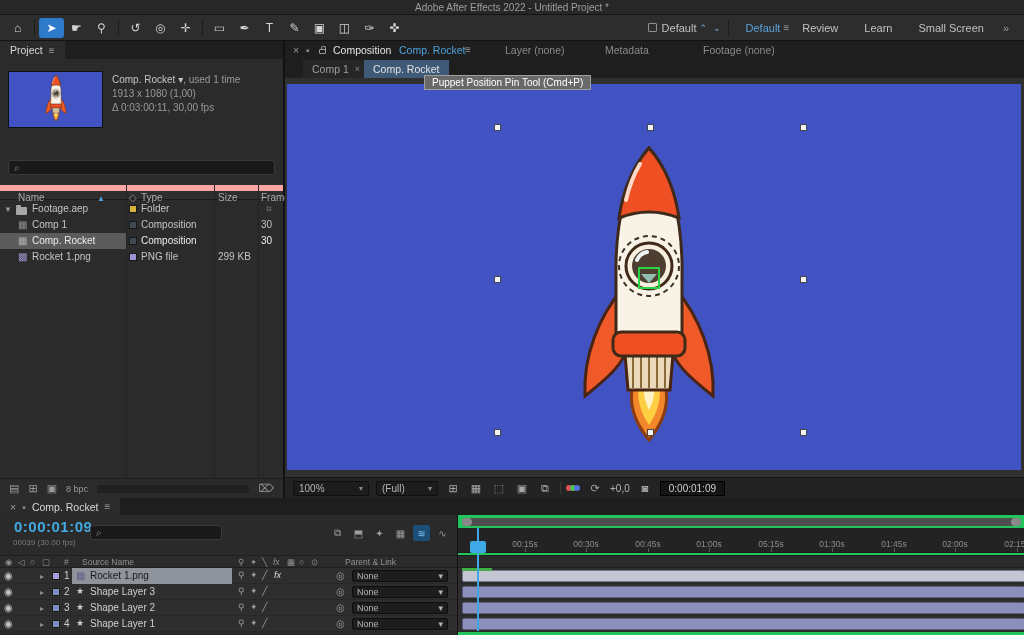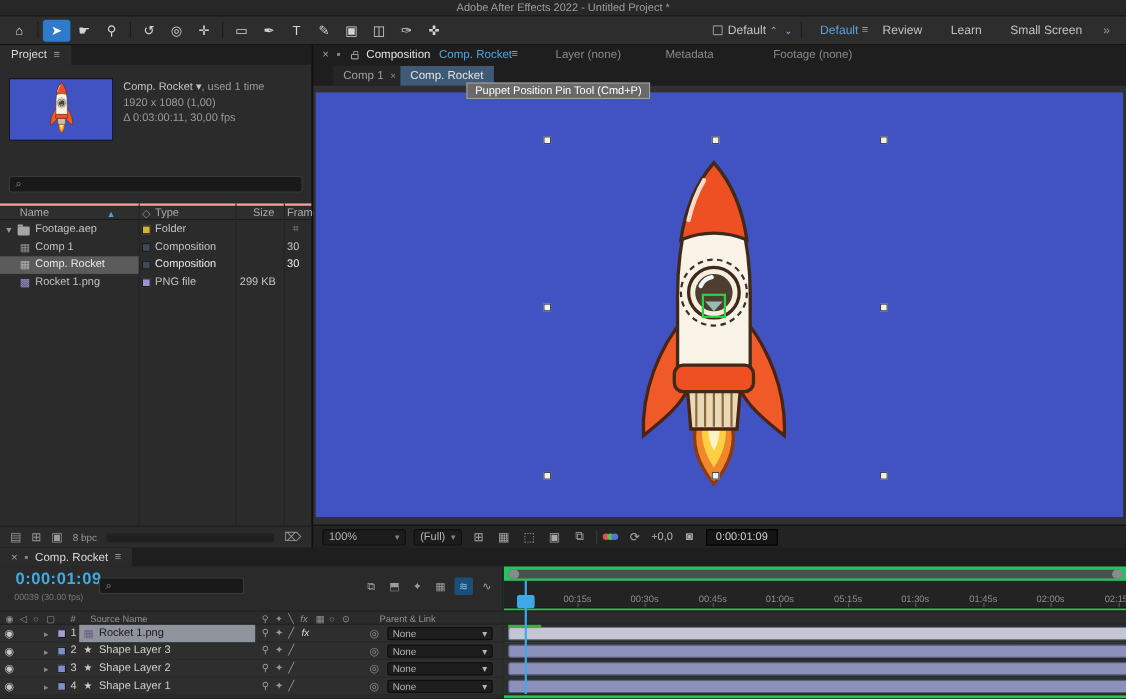--- a/index.html
+++ b/index.html
@@ -25,21 +25,21 @@
 .proj{position:absolute;left:0;top:0;bottom:0;width:283px;background:#2b2b2b}
 .comp{position:absolute;left:285px;top:0;bottom:0;right:0;background:#2b2b2b}
 .tabstrip{position:absolute;left:0;right:0;top:0;height:18px;background:#1e1e1e;display:flex;align-items:stretch;font-size:10.5px}
 .ptab{display:flex;align-items:center;gap:6px;padding:0 10px;background:#2b2b2b;color:#d8d8d8}
 
 .thumb{position:absolute;left:8px;top:30px;width:95px;height:57px;background:#4152c2;border:1px solid #101010;display:flex;align-items:center;justify-content:center}
 .pinfo{position:absolute;left:112px;top:32px;font-size:10px;color:#c4c4c4;line-height:14px;white-space:nowrap}
 .pinfo .dim{color:#9a9a9a}
 .search{position:absolute;background:#191919;border:1px solid #3a3a3a;border-radius:3px;color:#8a8a8a;font-size:10px;display:flex;align-items:center;padding:0 5px;gap:4px}
 .proj .search{left:8px;top:119px;width:267px;height:15px}
-.thead{position:absolute;left:0;right:0;top:144px;height:15px;background:#2e2e2e;border-top:2px solid #fca5a5;border-bottom:1px solid #1b1b1b;font-size:10px;color:#ababab}
+.thead{position:absolute;left:0;right:0;top:144px;height:15px;background:#2e2e2e;border-top:6px solid #fca5a5;border-bottom:1px solid #1b1b1b;font-size:10px;color:#ababab}
 .thead span{position:absolute;top:1px;white-space:nowrap}
 .colsep{position:absolute;top:144px;bottom:20px;width:1px;background:#232323}
 .prow{position:absolute;left:0;right:0;height:16px;font-size:10px;color:#c4c4c4}
 .prow .cell{position:absolute;top:2px;white-space:nowrap}
 .sw{position:absolute;top:4px;width:8px;height:8px;border:1px solid #191919}
 .sw-folder{background:#d8b33c}.sw-comp{background:#3f4a55}.sw-png{background:#9d93d2}
 .sel-name{position:absolute;left:0;width:126px;top:0;height:16px;background:#5b5b5b}
 .folder{position:relative;width:11px;height:8px;background:#a6a6a6;border-radius:1px;display:inline-block}
 .folder:before{content:"";position:absolute;left:0;top:-2px;width:5px;height:2px;background:#a6a6a6;border-radius:1px 1px 0 0}
 .pfooter{position:absolute;left:0;right:0;bottom:0;height:20px;background:#2b2b2b;border-top:1px solid #1c1c1c;display:flex;align-items:center;gap:9px;padding:0 9px;color:#9a9a9a;font-size:11px}
@@ -173,34 +173,34 @@
         </div>
       </div>
 
       <div class="thumb">
         <svg width="32" height="52">
             <use href="#rocket"></use>
           </svg>
       </div>
       <div class="pinfo">
         <div><span>Comp. Rocket ▾</span><span class="dim">, used 1 time</span></div>
-        <div class="dim">1920 x 1080 (1,00)</div>
+        <div class="dim">1913 x 1080 (1,00)</div>
         <div class="dim">Δ 0:03:00:11, 30,00 fps</div>
       </div>
 
       <div class="search">
         <span>⌕</span>
       </div>
 
       <div class="thead">
         <span style="left:18px">Name</span>
         <span style="left:97px;color:#4f9fd8;font-size:8px;top:3px">▲</span>
         <span style="left:129px;color:#8a8a8a">◇</span>
         <span style="left:141px">Type</span>
-        <span style="left:230px">Size</span>
+        <span style="left:218px">Size</span>
         <span style="left:261px">Frame I</span>
       </div>
       <div class="colsep" style="left:126px"></div>
       <div class="colsep" style="left:214px"></div>
       <div class="colsep" style="left:258px"></div>
 
       <div class="prow" style="top:160px">
         <span class="cell" style="left:4px;color:#9a9a9a;font-size:8px;top:4px">▼</span>
         <span class="cell" style="left:16px;top:5px"><i class="folder"></i></span>
         <span class="cell" style="left:32px">Footage.aep</span>
@@ -280,21 +280,21 @@
         <div class="handle" style="left:209px;top:351px"></div>
         <div class="handle" style="left:362px;top:351px"></div>
         <div class="handle" style="left:515px;top:351px"></div>
       </div>
 
       <div class="vfooter">
         <div class="dd" style="width:76px">
           <span>100%</span>
           <span style="color:#8a8a8a;font-size:8px">▾</span>
         </div>
-        <div class="dd" style="width:44px">
+        <div class="dd" style="width:62px">
           <span>(Full)</span>
           <span style="color:#8a8a8a;font-size:8px">▾</span>
         </div>
         <span class="vicon">⊞</span>
         <span class="vicon">▦</span>
         <span class="vicon">⬚</span>
         <span class="vicon">▣</span>
         <span class="vicon">⧉</span>
         <span class="vsep"></span>
         <span class="rgb">

